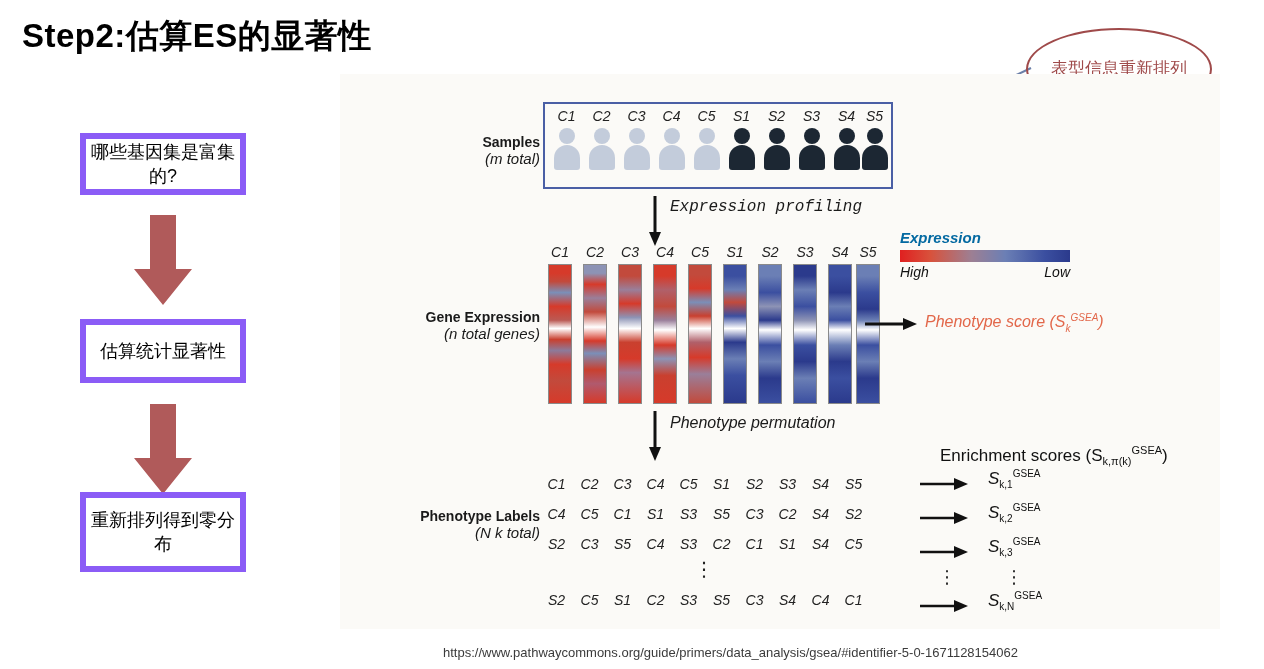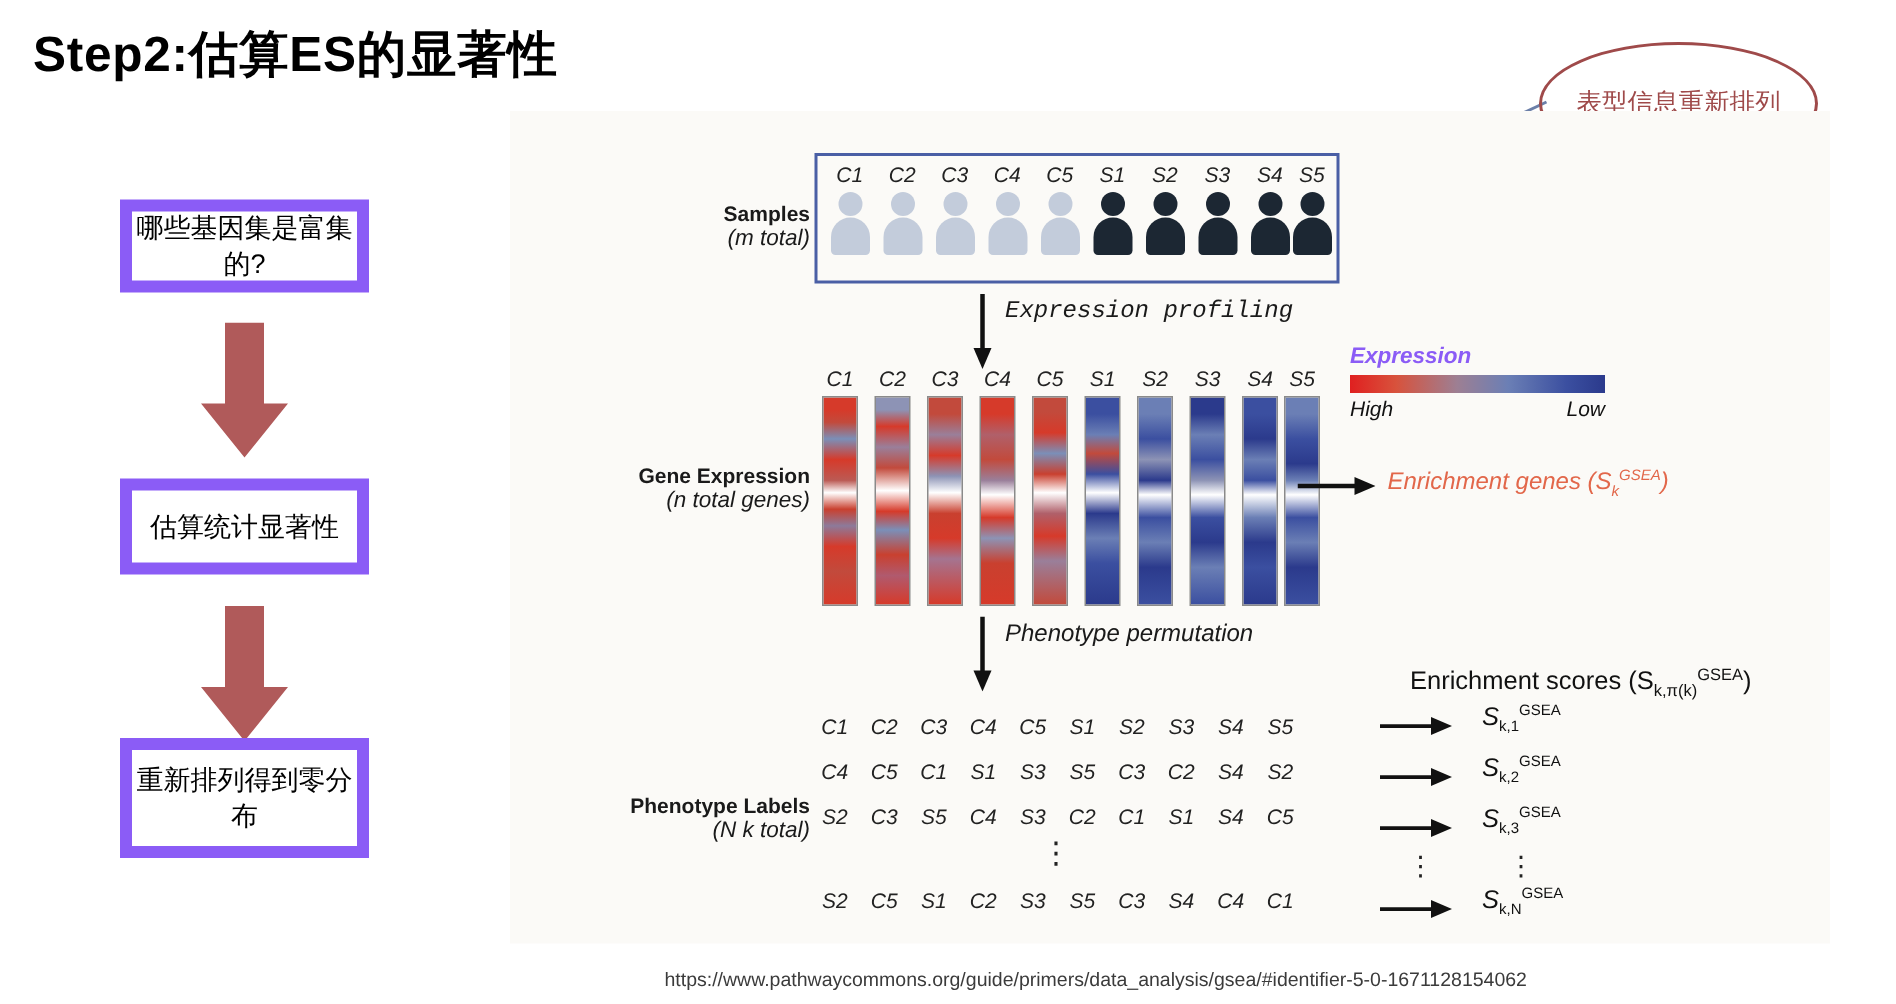--- a/index.html
+++ b/index.html
@@ -25,21 +25,21 @@
     left: 22px;
     top: 14px;
     font-size: 33px;
     font-weight: bold;
     color: #000000;
     letter-spacing: 0.5px;
   }
   
   .flow-box {
     position: absolute;
-    border: 8px solid #8b5cf6;
+    border: 6px solid #8b5cf6;
     background: #ffffff;
     color: #000000;
     font-size: 18px;
     line-height: 1.35;
     text-align: center;
     display: flex;
     align-items: center;
     justify-content: center;
     box-sizing: border-box;
   }
@@ -74,21 +74,21 @@
     font-weight: bold;
     display: block;
   }
   .fig-label .sub {
     font-size: 15px;
     font-style: italic;
     display: block;
   }
   #lbl-samples { left: 20px; top: 60px; width: 180px; }
   #lbl-expr    { left: 0px;  top: 235px; width: 200px; }
-  #lbl-pheno   { left: 0px;  top: 455px; width: 200px; }
+  #lbl-pheno   { left: 0px;  top: 434px; width: 200px; }
 
   
   #samples-box {
     position: absolute;
     left: 203px;
     top: 28px;
     width: 350px;
     height: 87px;
     border: 2px solid #4a5fa5;
     box-sizing: border-box;
@@ -167,21 +167,21 @@
   #legend {
     position: absolute;
     left: 560px;
     top: 155px;
     width: 185px;
   }
   #legend .leg-title {
     font-size: 15px;
     font-weight: bold;
     font-style: italic;
-    color: #8b5cf6;
+    color: #0369a1;
     margin-bottom: 4px;
   }
   #legend .bar {
     height: 12px;
     width: 170px;
     background: linear-gradient(to right,#e02020 0%, #d8523c 18%, #9d7f93 42%, #6b7fb5 62%, #3b4fa0 85%, #2b3a8c 100%);
   }
   #legend .ends {
     display: flex;
     justify-content: space-between;
@@ -460,21 +460,21 @@
         <span>High</span>
         <span>Low</span>
       </div>
     </div>
 
     <svg id="es-arrow" width="52" height="20" viewBox="0 0 52 20">
       <line x1="0" y1="10" x2="40" y2="10" stroke="#111" stroke-width="3"></line>
       <polygon points="52,10 38,4 38,16" fill="#111"></polygon>
     </svg>
     <div class="enrich-score">
-      <span>Enrichment genes (S</span><sub>k</sub><sup>GSEA</sup><span>)</span>
+      <span>Phenotype score (S</span><sub>k</sub><sup>GSEA</sup><span>)</span>
     </div>
 
     <svg class="fig-arrow-v" style="left:308px; top:337px; height:50px;" viewBox="0 0 14 50">
       <line x1="7" y1="0" x2="7" y2="38" stroke="#111" stroke-width="3"></line>
       <polygon points="7,50 1,36 13,36" fill="#111"></polygon>
     </svg>
     <div class="fig-text-it" style="left:330px; top:340px;">Phenotype permutation</div>
 
     <div class="fig-label" id="lbl-pheno">
       <span class="main">Phenotype Labels</span>

